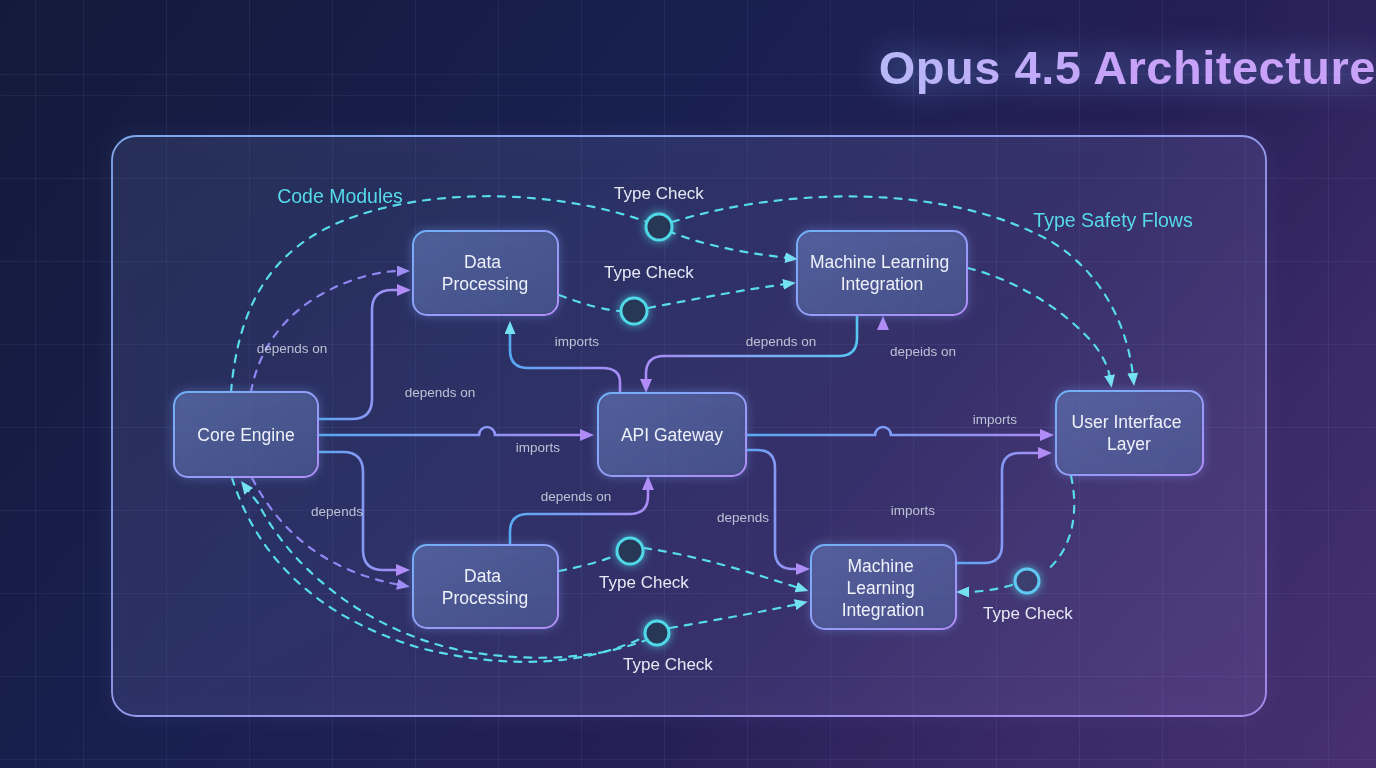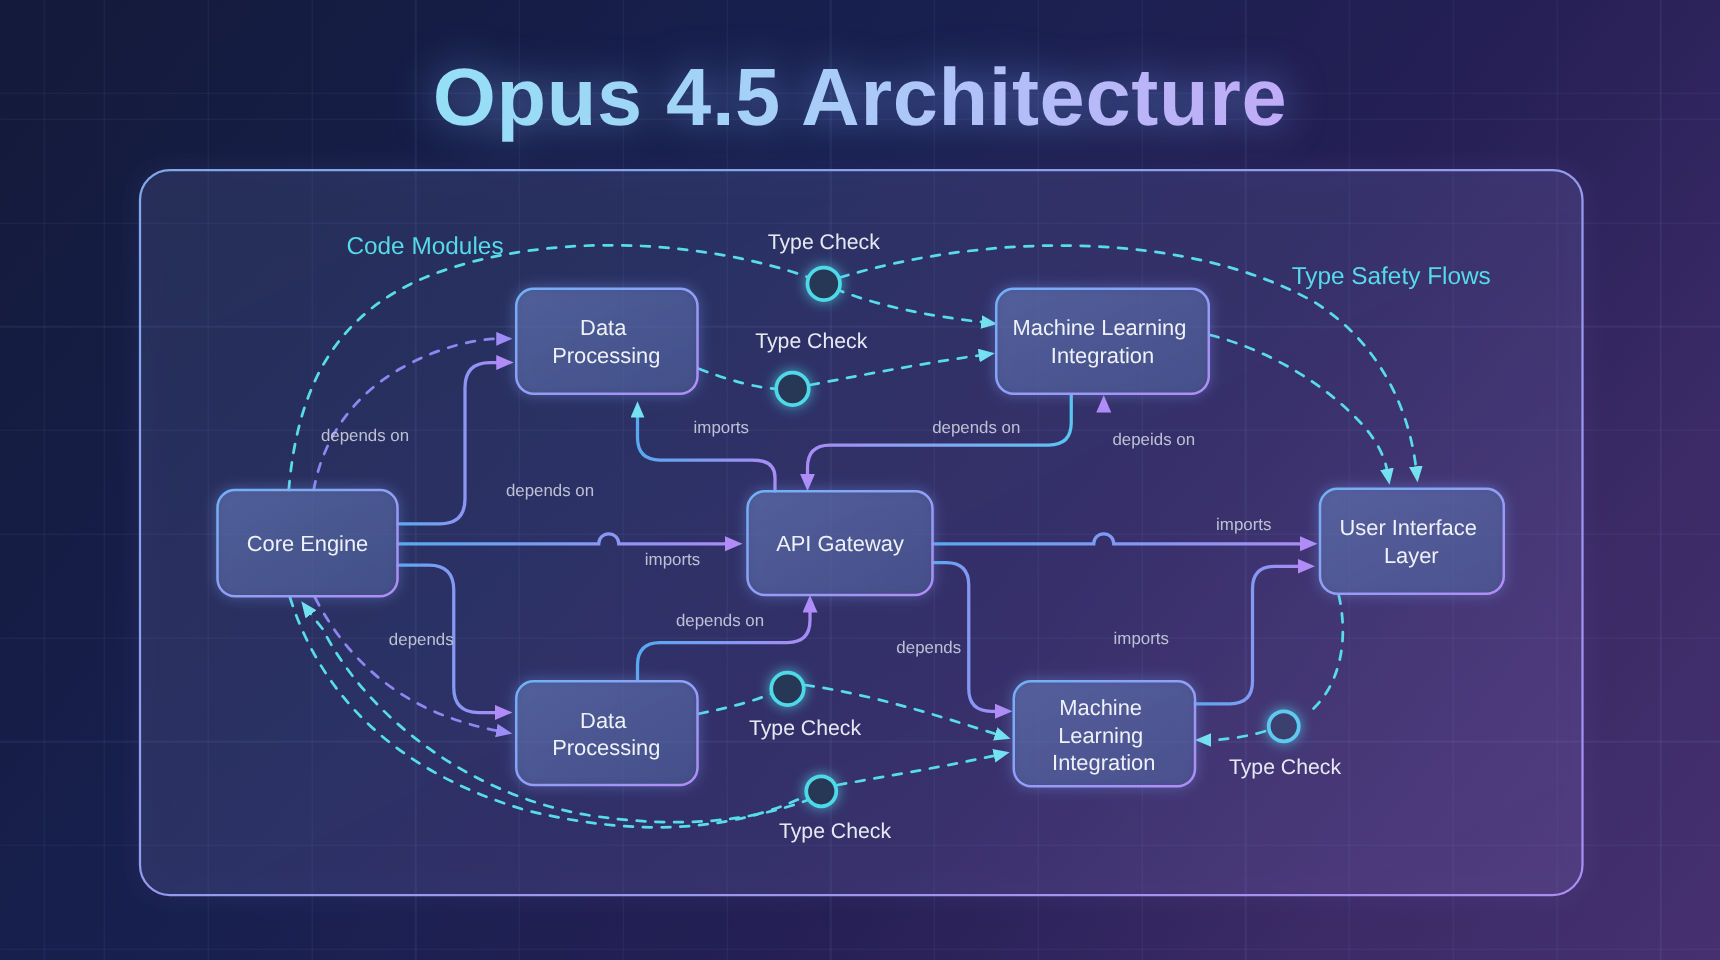--- a/index.html
+++ b/index.html
@@ -4,22 +4,22 @@
 <style>
   html,body{margin:0;padding:0;background:#0f1530;}
   .stage{position:relative;width:1376px;height:768px;overflow:hidden;
     font-family:"Liberation Sans","DejaVu Sans",sans-serif;
     background:linear-gradient(128deg,#131a3a 0%,#182050 38%,#251f55 62%,#3a2a66 82%,#473070 100%);}
   .grid{position:absolute;inset:0;pointer-events:none;
     background-image:
       repeating-linear-gradient(0deg, rgba(170,190,255,0.07) 0 1px, transparent 1px 83px),
       repeating-linear-gradient(90deg, rgba(170,190,255,0.07) 0 1px, transparent 1px 83px);
     background-position:-0.5px 75px, 83px -0.5px;}
-  .title{position:absolute;top:40px;left:0;width:100%;text-align:center;
-    font-size:65px;font-weight:800;letter-spacing:0.5px;
+  .title{position:absolute;top:40px;left:0;width:100%;text-align:right;
+    font-size:47px;font-weight:800;letter-spacing:0.5px;
     background:linear-gradient(90deg,#8ee6f5 18%,#a9ccf8 48%,#c7a2f8 82%);
     -webkit-background-clip:text;background-clip:text;color:transparent;
     filter:drop-shadow(0 0 16px rgba(125,170,255,0.55));}
   svg{position:absolute;inset:0;}
   .node-label{font-size:17.5px;font-weight:500;fill:#eef1fa;text-anchor:middle;}
   .edge-label{font-size:13.5px;fill:#c4c9db;text-anchor:middle;opacity:.95;}
   .flow-label{font-size:19.5px;fill:#56d9e9;text-anchor:middle;}
   .tc-label{font-size:17px;fill:#e6e9f4;text-anchor:middle;}
   .solid-edge{fill:none;stroke-width:2.6;stroke-linecap:round;}
   .dash-c{fill:none;stroke:#58dcea;stroke-width:2.2;stroke-dasharray:7 8;stroke-linecap:round;}

